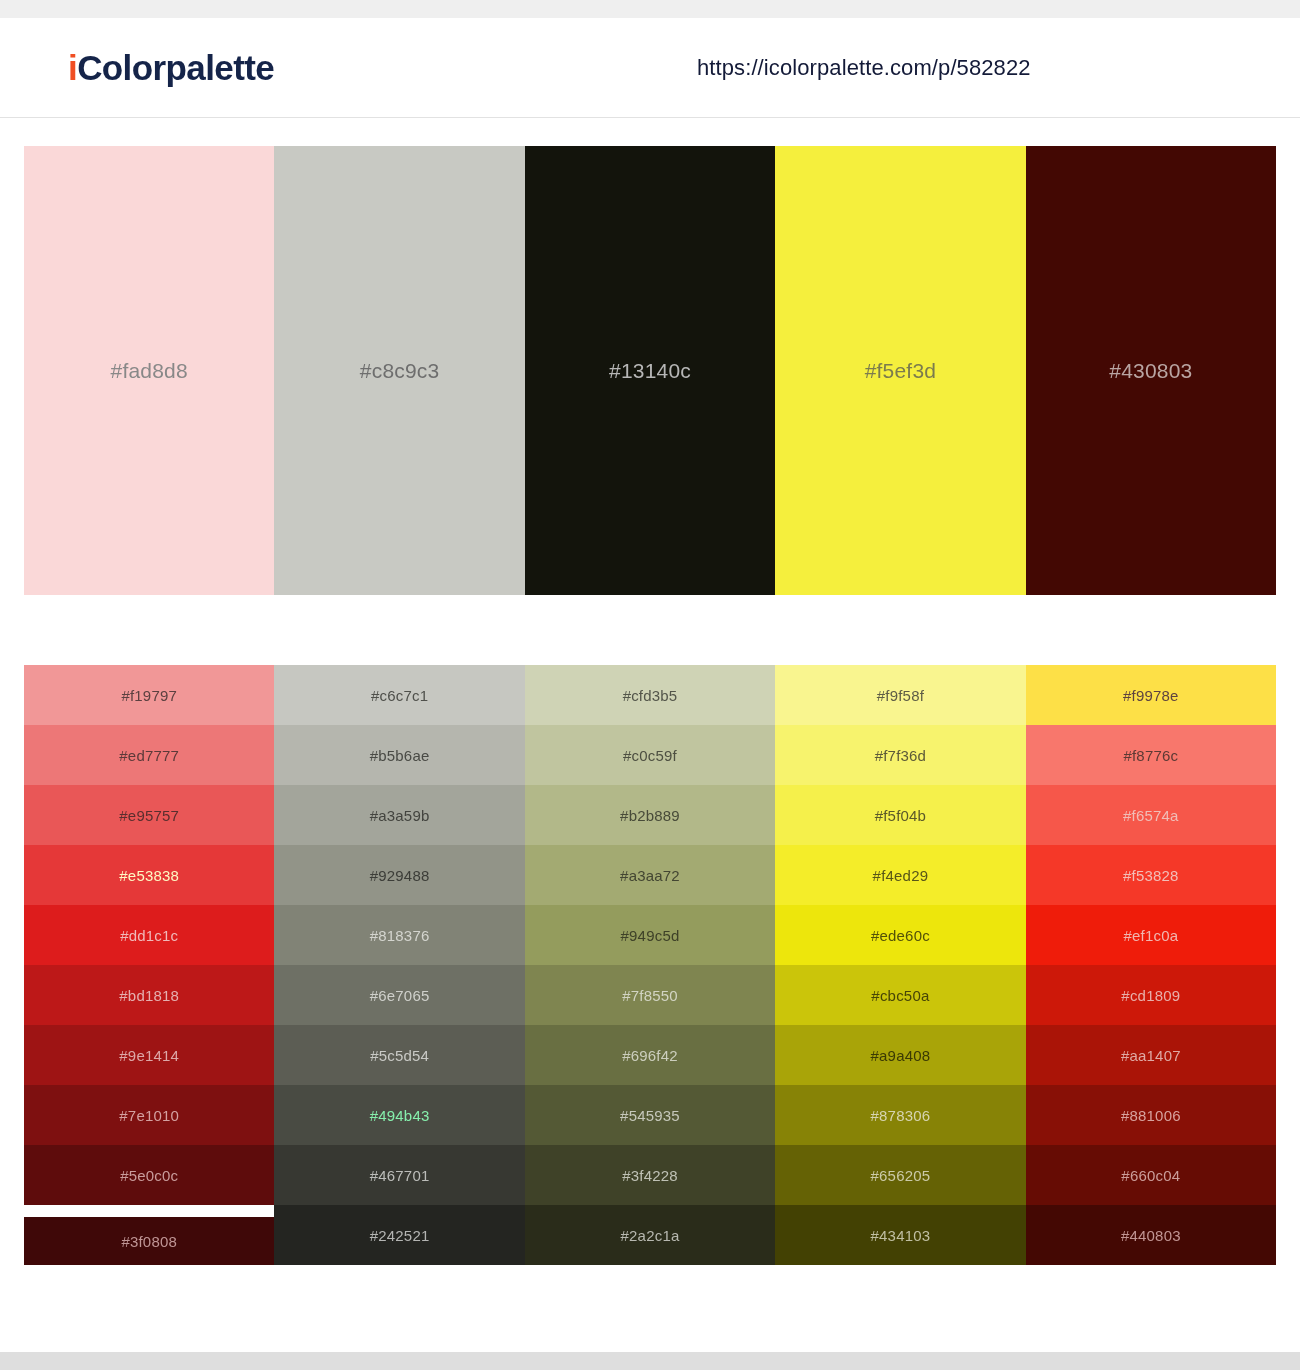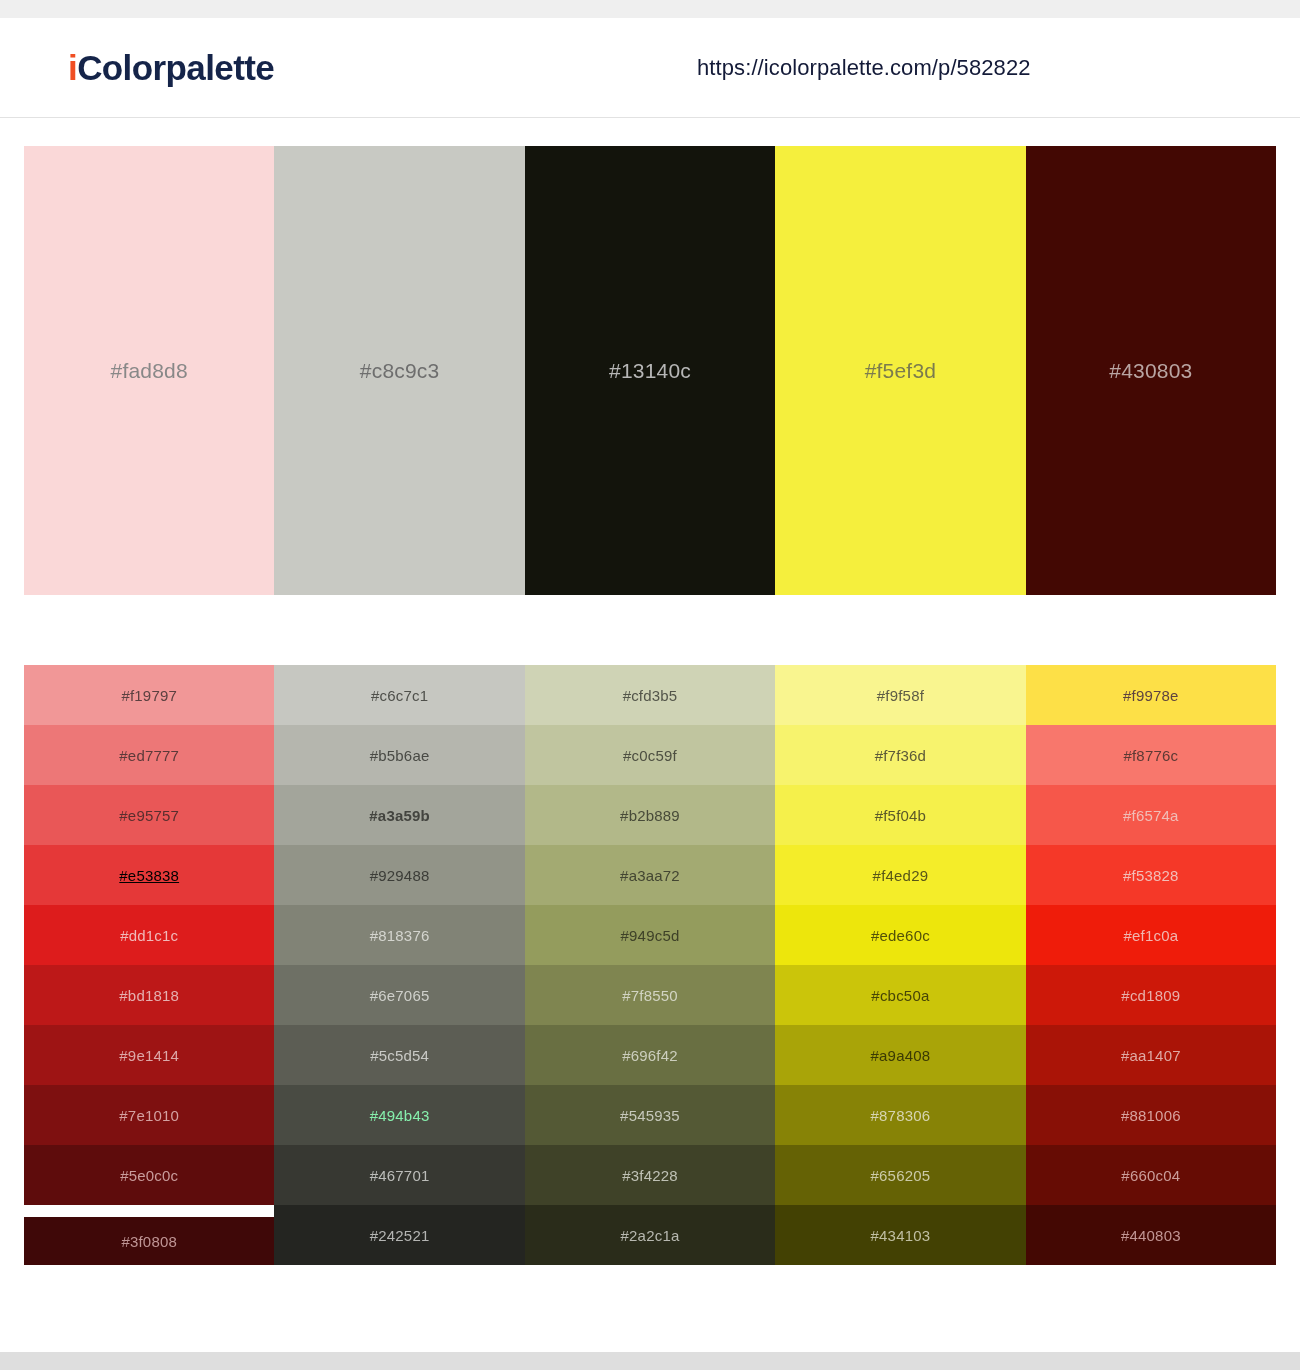--- a/index.html
+++ b/index.html
@@ -173,36 +173,36 @@
           <span style="color: rgb(92, 90, 56);">#f7f36d</span>
         </div>
         <div class="grid-cell" style="background: rgb(248, 119, 108);">
           <span style="color: rgb(93, 57, 52);">#f8776c</span>
         </div>
       </div>
       <div class="grid-row">
         <div class="grid-cell" style="background: rgb(233, 87, 87);">
           <span style="color: rgb(90, 46, 46);">#e95757</span>
         </div>
-        <div class="grid-cell" style="background: rgb(163, 165, 155); font-weight: bold;">
+        <div class="grid-cell" style="background: rgb(163, 165, 155);">
           <span style="color: rgb(67, 68, 63);">#a3a59b</span>
         </div>
         <div class="grid-cell" style="background: rgb(178, 184, 137);">
           <span style="color: rgb(72, 75, 57);">#b2b889</span>
         </div>
         <div class="grid-cell" style="background: rgb(245, 240, 75);">
           <span style="color: rgb(91, 89, 41);">#f5f04b</span>
         </div>
         <div class="grid-cell" style="background: rgb(246, 87, 74);">
           <span style="color: rgb(240, 189, 183);">#f6574a</span>
         </div>
       </div>
       <div class="grid-row">
         <div class="grid-cell" style="background: rgb(229, 56, 56);">
-          <span style="color: #000000; text-decoration: underline;">#e53838</span>
+          <span style="color: #fef9c3;">#e53838</span>
         </div>
         <div class="grid-cell" style="background: rgb(146, 148, 136);">
           <span style="color: rgb(60, 61, 56);">#929488</span>
         </div>
         <div class="grid-cell" style="background: rgb(163, 170, 114);">
           <span style="color: rgb(67, 70, 50);">#a3aa72</span>
         </div>
         <div class="grid-cell" style="background: rgb(244, 237, 41);">
           <span style="color: rgb(88, 86, 24);">#f4ed29</span>
         </div>

